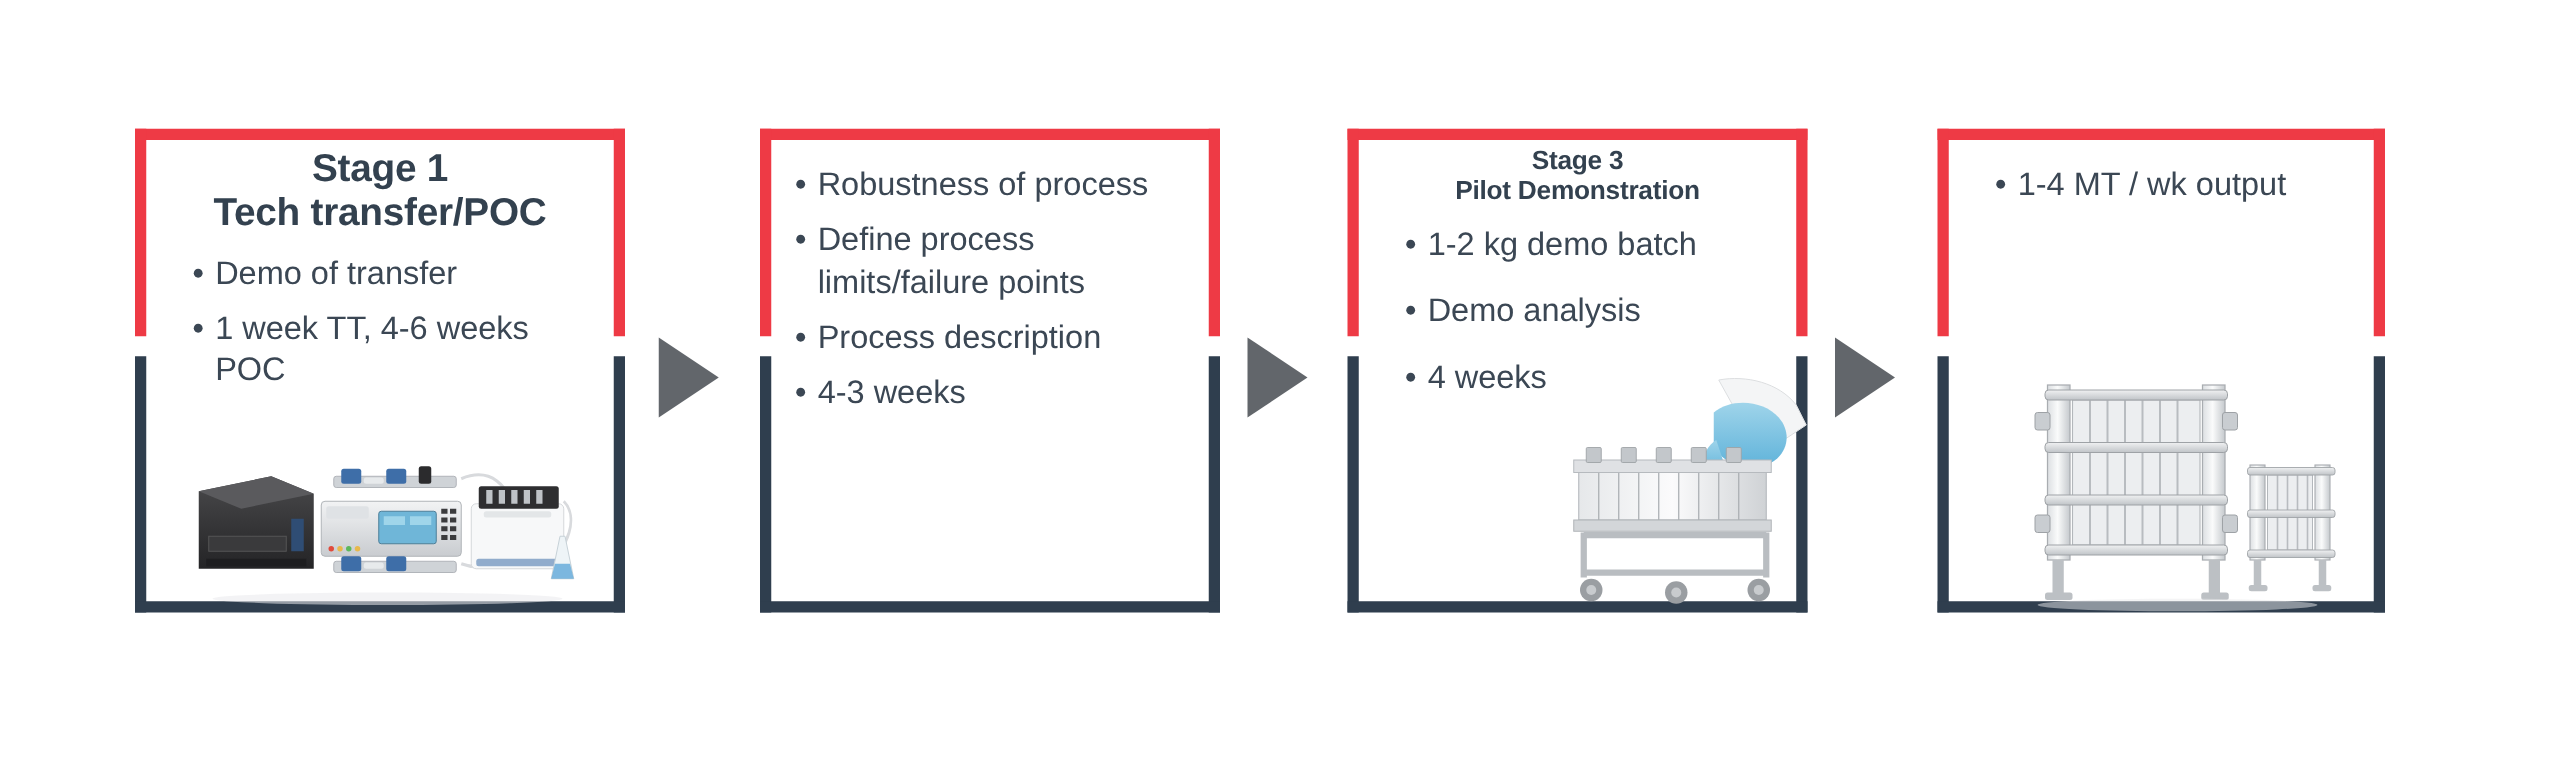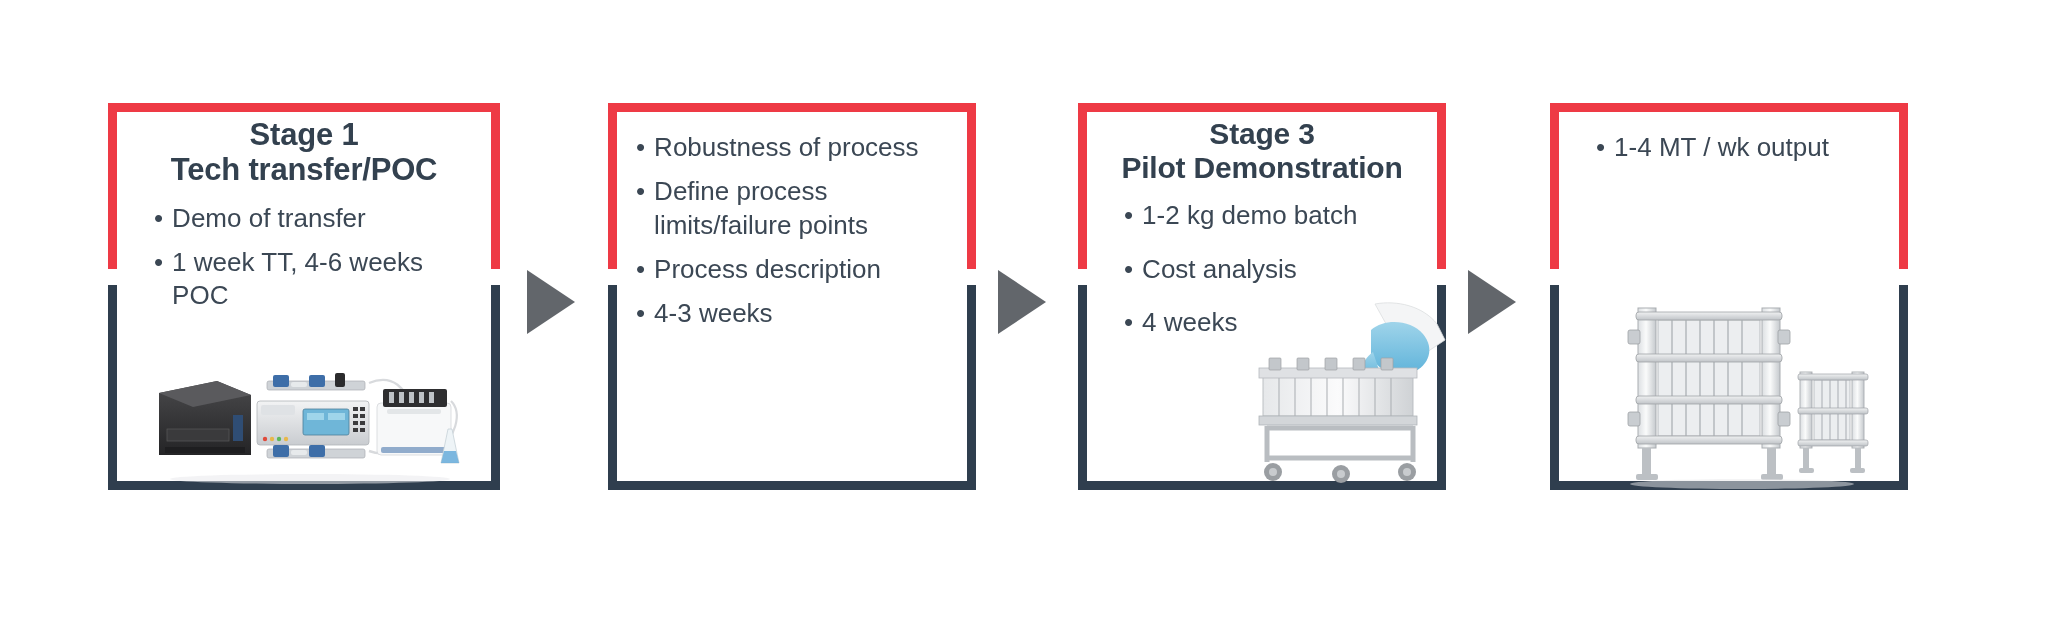--- a/index.html
+++ b/index.html
@@ -227,30 +227,30 @@
 
   <div class="stage" style="left:1078px;top:103px;width:368px;height:387px;">
     <div class="bar bar-top" style="background:#ee3a45;"></div>
     <div class="bar bar-lt" style="background:#ee3a45;height:166px;"></div>
     <div class="bar bar-rt" style="background:#ee3a45;height:166px;"></div>
     <div class="bar bar-lb" style="background:#2f3e4e;height:205px;"></div>
     <div class="bar bar-rb" style="background:#2f3e4e;height:205px;"></div>
     <div class="bar bar-bottom" style="background:#2f3e4e;"></div>
 
     <div class="stage-inner">
-      <div class="stage-title" style="font-size:30px;">Stage 3
+      <div class="stage-title" style="font-size:21px;">Stage 3
 Pilot Demonstration</div>
       <div class="bullets" style="margin-left:30px;">
         <div class="bullet" style="margin-bottom:20px;">
           <span class="bullet-dot">•</span>
           <span class="bullet-text">1-2 kg demo batch</span>
         </div>
         <div class="bullet" style="margin-bottom:20px;">
           <span class="bullet-dot">•</span>
-          <span class="bullet-text">Cost analysis</span>
+          <span class="bullet-text">Demo analysis</span>
         </div>
         <div class="bullet">
           <span class="bullet-dot">•</span>
           <span class="bullet-text">4 weeks</span>
         </div>
       </div>
     </div>
   </div>
 
   <div class="photo" style="left:1245px;top:300px;width:210px;height:188px;">

